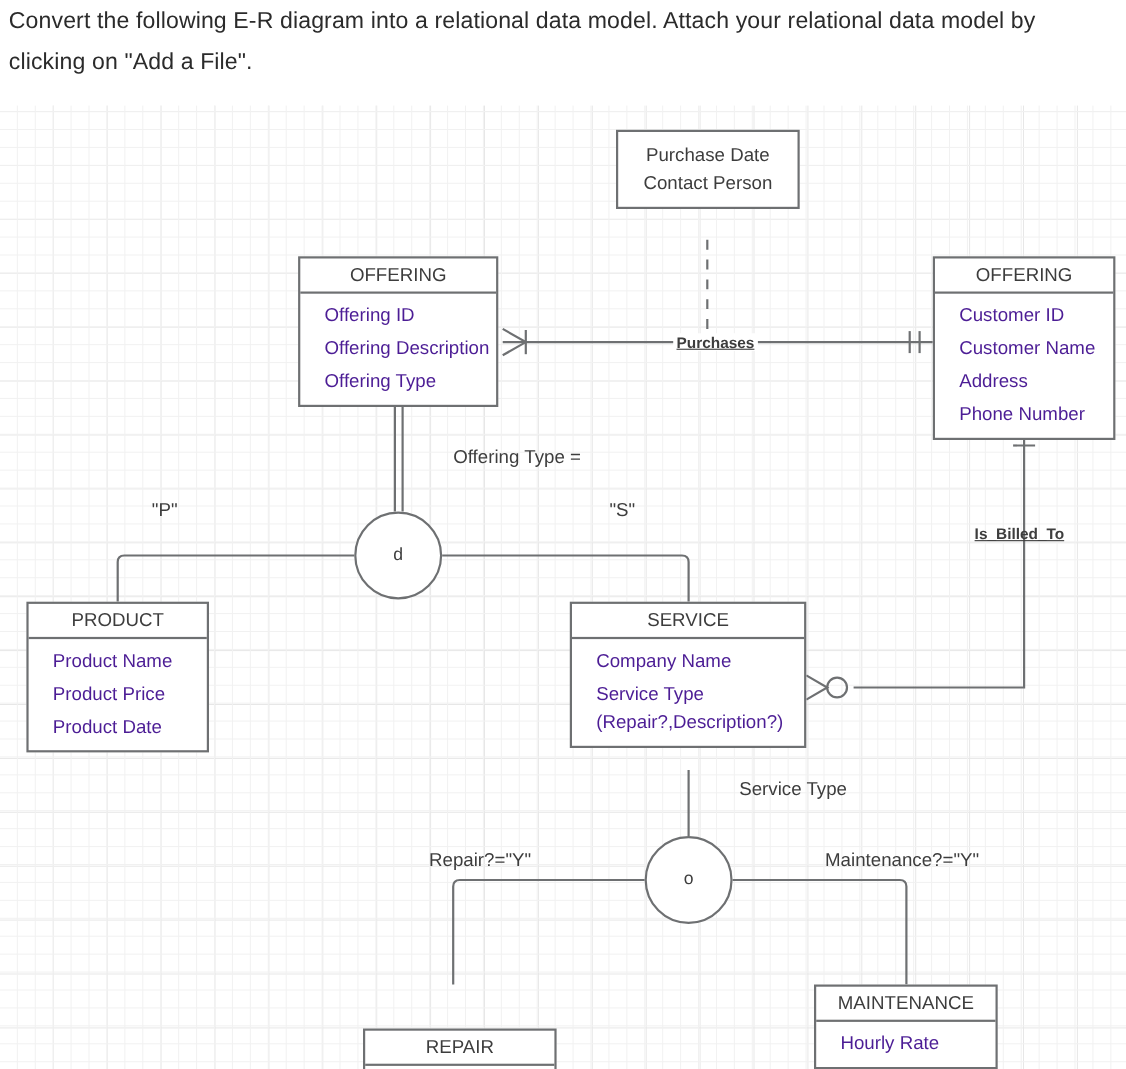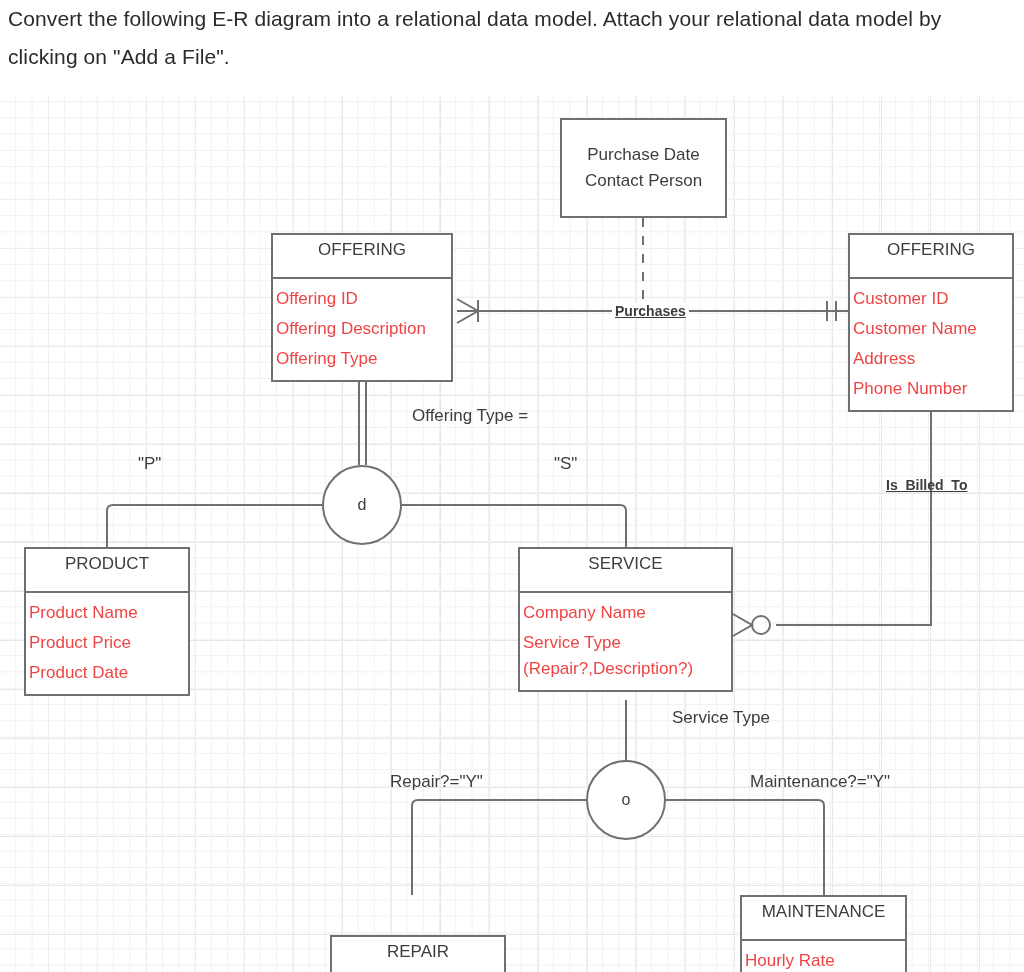--- a/index.html
+++ b/index.html
@@ -54,33 +54,33 @@
   .entity {
     position: absolute;
     background: #ffffff;
     border: 2px solid #6e7072;
     box-sizing: border-box;
   }
   .entity .ehead {
     text-align: center;
     font-size: 17px;
     color: #3d3d3d;
-    padding: 5px 4px 18px 4px;
+    padding: 5px 4px 6px 4px;
     border-bottom: 2px solid #6e7072;
     line-height: 19px;
     white-space: nowrap;
   }
   .entity .ebody {
     padding: 5px 0 6px 0;
   }
   .entity .attr {
     font-size: 17px;
-    color: #ef4444;
+    color: #4c1d95;
     line-height: 22px;
-    padding: 4px 5px 4px 3px;
+    padding: 4px 5px 4px 22px;
     white-space: nowrap;
   }
   .attrline2 { padding-top: 0; }
   
   .attrbox {
     position: absolute;
     background: #ffffff;
     border: 2px solid #6e7072;
     box-sizing: border-box;
     display: flex;
@@ -173,21 +173,21 @@
         <path d="M 402 409 L 620 409 Q 626 409 626 415 L 626 451"></path>
 
         <line x1="626" y1="604" x2="626" y2="664"></line>
 
         <path d="M 586 704 L 418 704 Q 412 704 412 710 L 412 799"></path>
 
         <path d="M 666 704 L 818 704 Q 824 704 824 710 L 824 799"></path>
       </g>
     </svg>
 
-    <div class="attrbox" style="left:560px; top:22px; width:167px; height:100px;">
+    <div class="attrbox" style="left:560px; top:22px; width:167px; height:72px;">
       <div>Purchase Date</div>
       <div>Contact Person</div>
     </div>
 
     <div class="entity" style="left:271px; top:137px; width:182px;">
       <div class="ehead">OFFERING</div>
       <div class="ebody">
         <div class="attr"><span class="pk">Offering ID</span></div>
         <div class="attr">Offering Description</div>
         <div class="attr">Offering Type</div>

